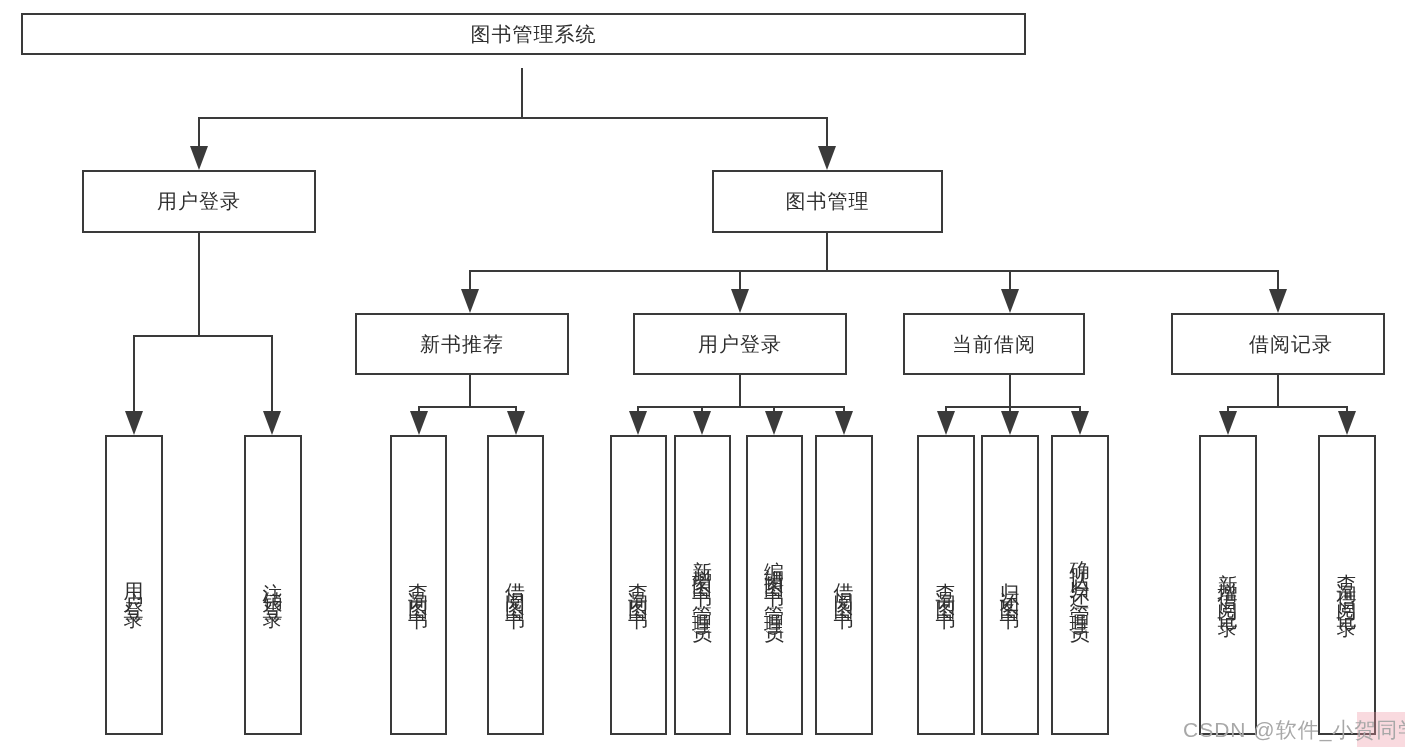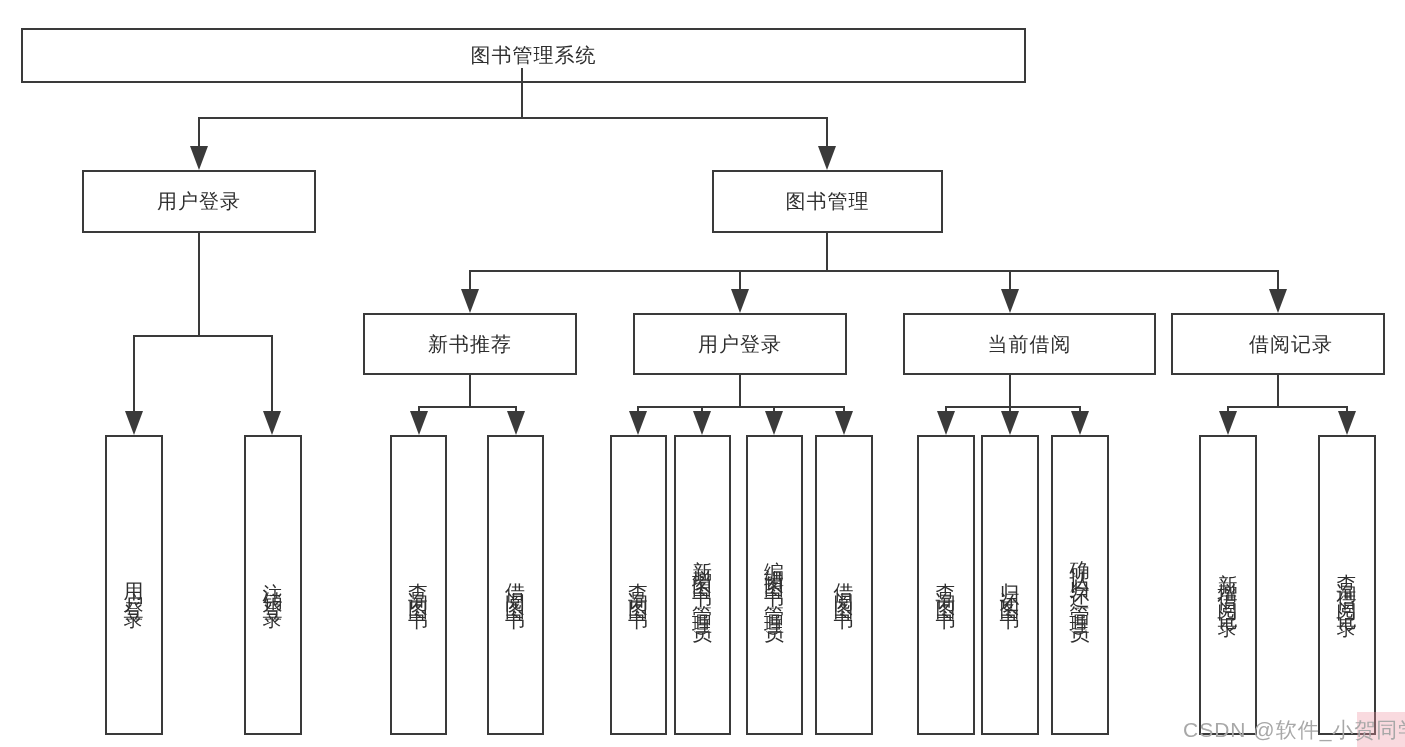--- a/index.html
+++ b/index.html
@@ -58,38 +58,38 @@
     left:1357px;top:712px;
     width:48px;height:35px;
     background:rgba(238,150,163,0.35);
   }
 </style>
 </head>
 <body>
 
 <div id="canvas">
 
-  <div class="node" style="left:21px;top:28px;width:1005px;height:55px;padding-left:20px;">
+  <div class="node" style="left:21px;top:13px;width:1005px;height:42px;padding-left:20px;">
     <span>图书管理系统</span>
   </div>
 
   <div class="node" style="left:82px;top:170px;width:234px;height:63px;">
     <span>用户登录</span>
   </div>
   <div class="node" style="left:712px;top:170px;width:231px;height:63px;">
     <span>图书管理</span>
   </div>
 
-  <div class="node" style="left:363px;top:313px;width:214px;height:62px;">
+  <div class="node" style="left:355px;top:313px;width:214px;height:62px;">
     <span>新书推荐</span>
   </div>
   <div class="node" style="left:633px;top:313px;width:214px;height:62px;">
     <span>用户登录</span>
   </div>
-  <div class="node" style="left:903px;top:313px;width:253px;height:62px;">
+  <div class="node" style="left:903px;top:313px;width:182px;height:62px;">
     <span>当前借阅</span>
   </div>
   <div class="node" style="left:1171px;top:313px;width:214px;height:62px;padding-left:26px;">
     <span>借阅记录</span>
   </div>
 
   <div class="vbox" style="left:105px;width:58px;">
     <span>用户登录</span>
   </div>
   <div class="vbox" style="left:244px;width:58px;">

